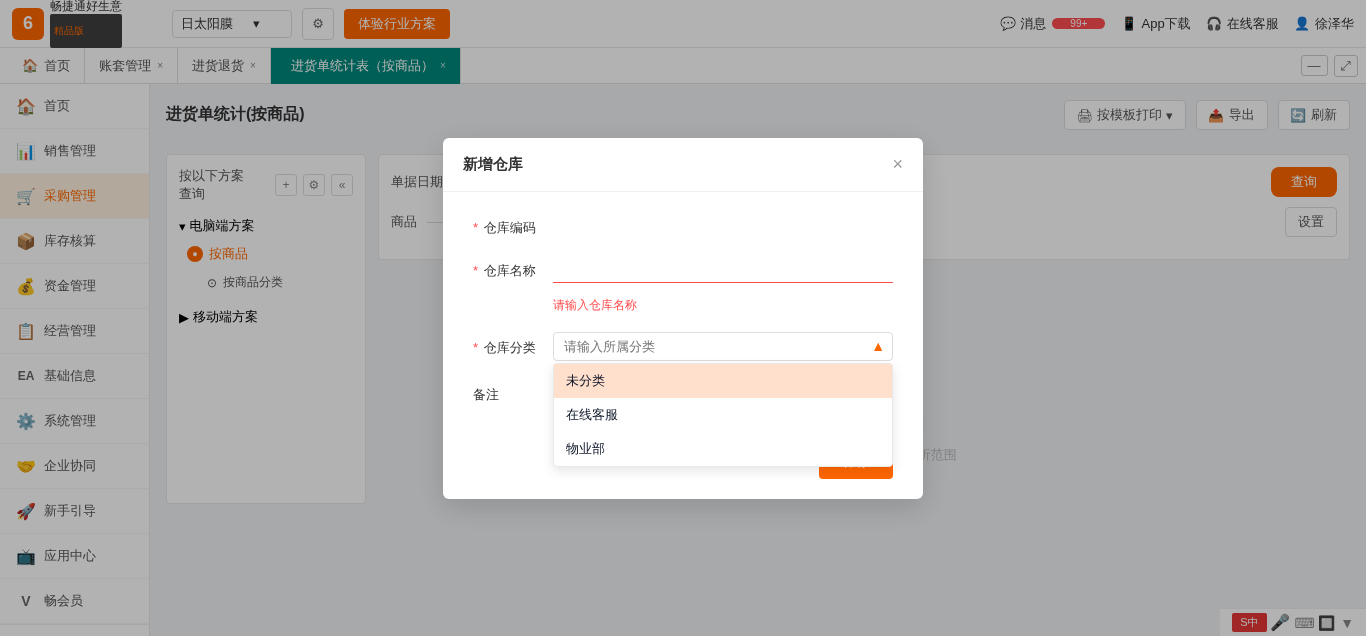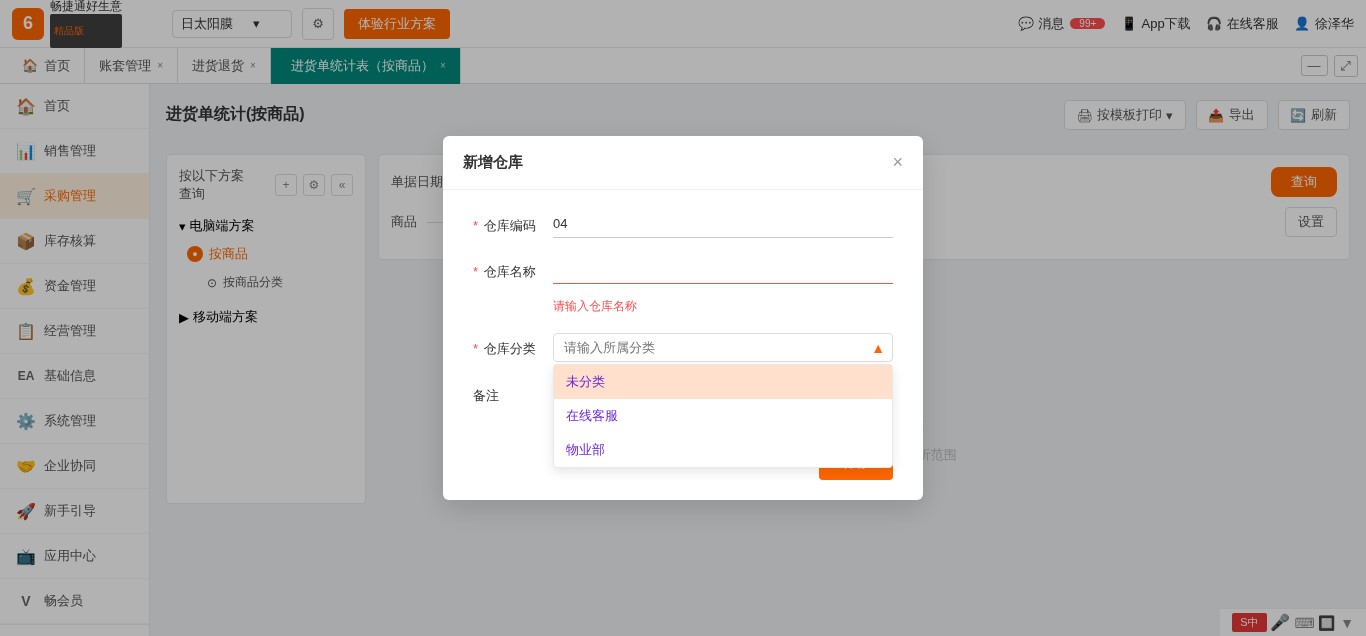--- a/index.html
+++ b/index.html
@@ -30,21 +30,21 @@
       display: flex; align-items: center; justify-content: center; cursor: pointer; color: #666;
     }
     .trial-btn {
       background: #ff6600; color: #fff; border: none; border-radius: 4px;
       padding: 6px 14px; cursor: pointer; font-size: 13px;
     }
     .header-right {
       margin-left: auto; display: flex; align-items: center; gap: 16px; color: #333;
     }
     .header-right-item { display: flex; align-items: center; gap: 4px; cursor: pointer; font-size: 13px; }
-    .badge { background: #ff4d4f; color: #fff; font-size: 10px; border-radius: 10px; padding: 0 9px; margin-left: 2px; }
+    .badge { background: #ff4d4f; color: #fff; font-size: 10px; border-radius: 10px; padding: 0 18px; margin-left: 2px; }
 
     
     .tab-bar {
       display: flex; align-items: center; height: 36px; background: #fff;
       border-bottom: 1px solid #e0e0e0; padding: 0 8px;
     }
     .tab {
       display: flex; align-items: center; padding: 0 14px; height: 36px;
       border-right: 1px solid #e0e0e0; cursor: pointer; color: #555; gap: 6px; white-space: nowrap;
     }
@@ -138,21 +138,21 @@
       color: #ff6600; font-size: 14px; cursor: pointer;
     }
 
     
     .dropdown-list {
       position: absolute; top: 100%; left: 0; right: 0;
       background: #fff; border: 1px solid #e8e8e8; border-radius: 4px;
       box-shadow: 0 4px 12px rgba(0,0,0,0.1); z-index: 200; margin-top: 2px;
     }
     .dropdown-item {
-      padding: 8px 12px; cursor: pointer; color: #6d28d9; font-size: 13px;
+      padding: 8px 12px; cursor: pointer; color: #0f172a; font-size: 13px;
     }
     .dropdown-item.highlighted { background: #ffe0cc; }
 
     .modal-footer { display: flex; justify-content: flex-end; padding: 0 30px; gap: 10px; }
     .btn-save { background: #ff6600; color: #fff; border: none; border-radius: 4px; padding: 8px 24px; cursor: pointer; font-size: 13px; }
 
     
     .empty-area { display: flex; flex-direction: column; align-items: center; justify-content: center; padding: 40px 0; color: #bbb; gap: 12px; }
     .empty-icon { font-size: 60px; opacity: 0.3; }
     .empty-hint { display: flex; align-items: center; gap: 6px; font-size: 13px; }
@@ -387,23 +387,20 @@
       <span class="modal-title">新增仓库</span>
       <span class="modal-close">×</span>
     </div>
     <div class="modal-body">
 
       <div class="form-row">
         <div class="form-label">
           <span class="required">*</span>
           <span>仓库编码</span>
         </div>
-        <div class="form-control-wrap">
-          <input class="form-input" value="04" style="">
-        </div>
       </div>
 
       <div class="form-row">
         <div class="form-label">
           <span class="required">*</span>
           <span>仓库名称</span>
         </div>
         <div class="form-control-wrap">
           <input class="form-input error" placeholder="" style="">
           <div class="error-msg">请输入仓库名称</div>

